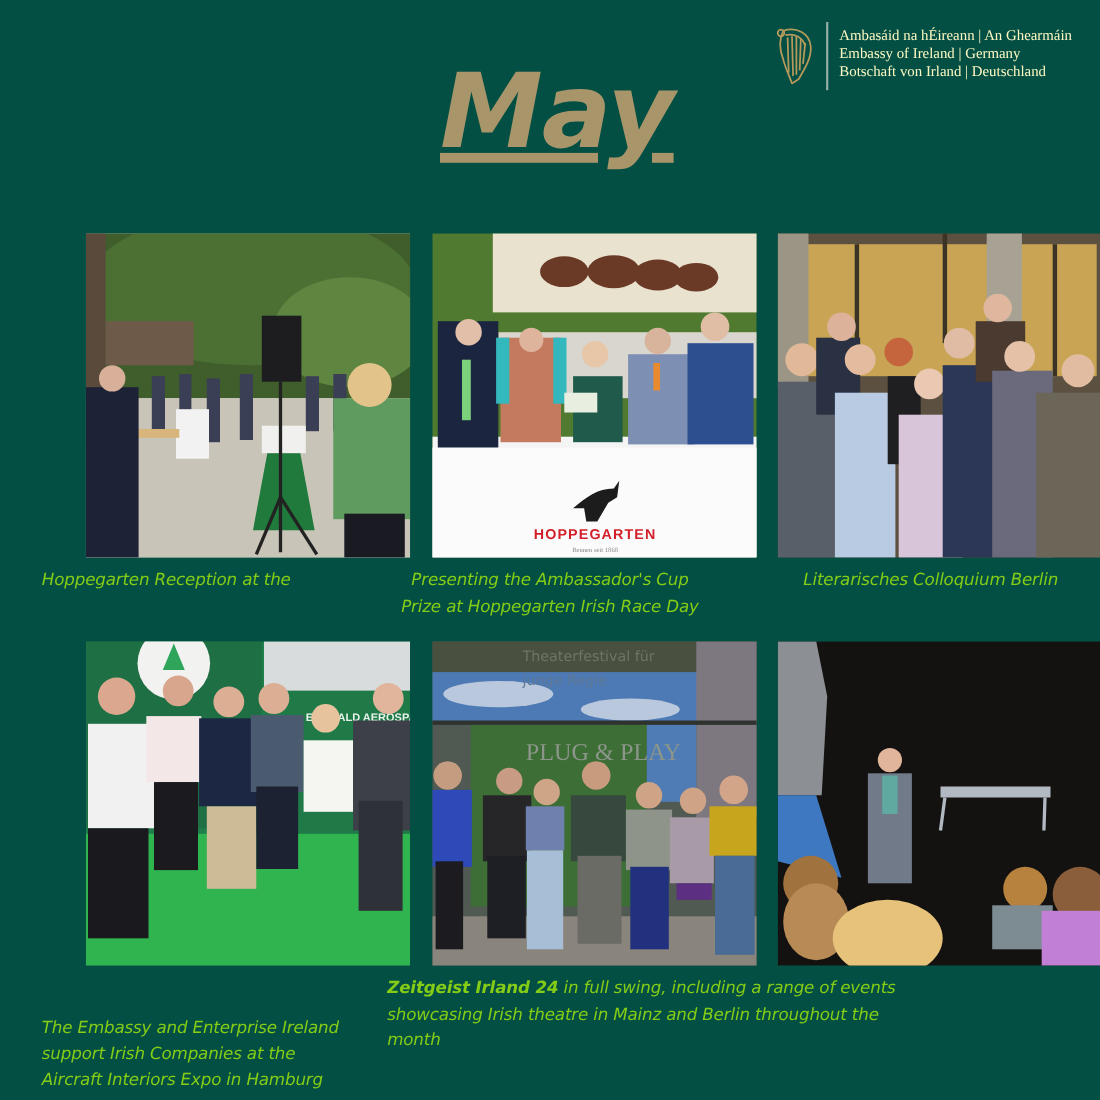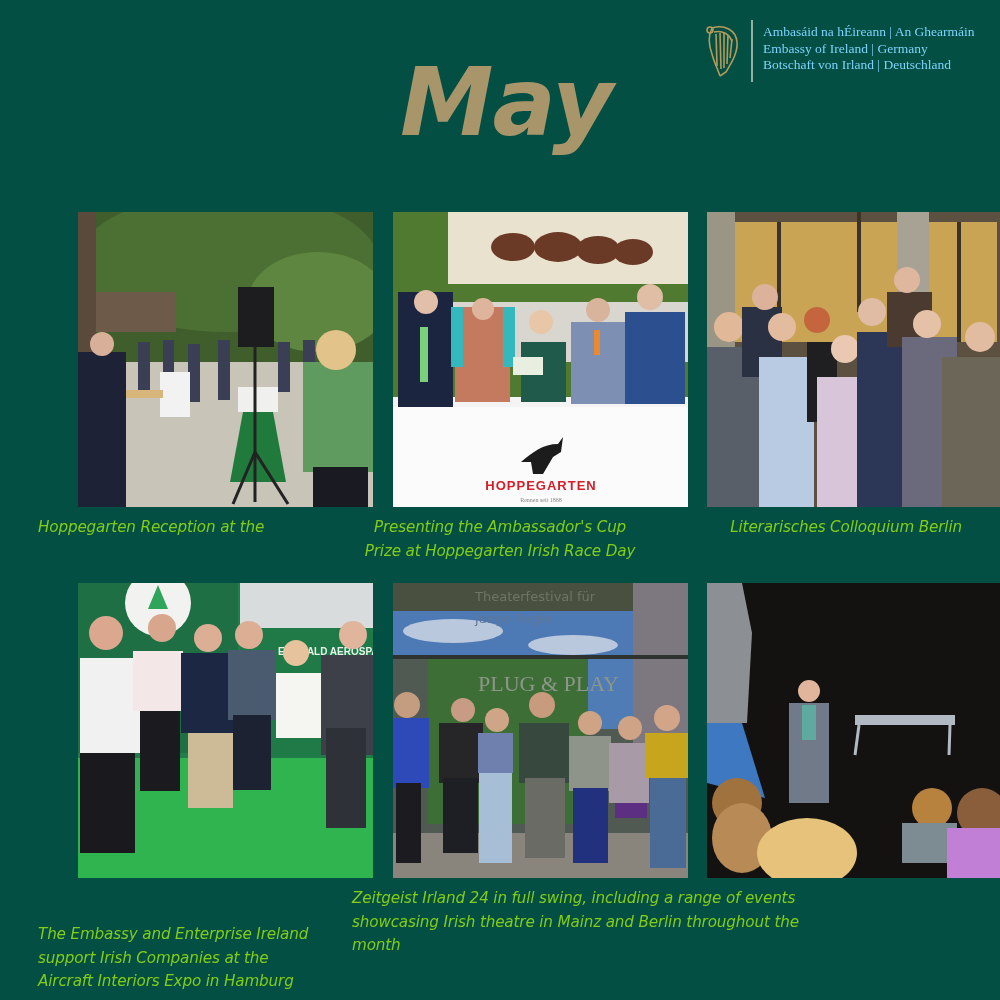--- a/index.html
+++ b/index.html
@@ -8,48 +8,49 @@
     background:#034f43;
     font-family:"Liberation Sans", "DejaVu Sans", sans-serif;
     position:relative; color:#e8eee9;
   }
   .title {
     position:absolute; left:400px; top:48px;
     font-family:"DejaVu Sans", sans-serif;
     font-style:italic; font-weight:600;
     font-size:94px; line-height:110px; letter-spacing:-1px;
     color:#a8956a;
+    text-decoration:underline;
   }
   .logo {
     position:absolute; left:700px; top:20px; height:62px; width:290px;
   }
   .harp { position:absolute; left:4px; top:2px; width:36px; height:56px; }
   .logo-divider {
     position:absolute; left:51px; top:0; width:2px; height:62px;
     background:#b9c7bf; opacity:0.8;
   }
   .logo-text {
     position:absolute; left:63px; top:4px;
     font-family:"Liberation Serif", "DejaVu Serif", serif;
-    font-size:13.5px; line-height:16.5px; color:#7dd3fc; white-space:nowrap;
+    font-size:13.5px; line-height:16.5px; color:#fef9c3; white-space:nowrap;
   }
   .photo {
     position:absolute; width:295px; height:295px; overflow:hidden;padding-left:40px;
   }
   .photo svg { display:block; width:100%; height:100%; }
   .caption {
     position:absolute; width:300px;
     font-family:"DejaVu Sans", sans-serif; font-style:italic;
     font-size:15.2px; line-height:23.5px; color:#84cc16;
     letter-spacing:-0.15px;
   }
   .caption.center { text-align:center; }
   .caption.right { text-align:right; }
   .caption.wide { width:495px; }
-  .caption b { font-weight:normal;text-align:center; }
+  .caption b { font-weight:bold;text-align:center; }
 </style>
 </head>
 <body>
 
 <div class="title">May</div>
 
 <div class="logo">
   <div class="harp">
     <svg viewBox="0 0 36 56" width="36" height="56">
       <g fill="none" stroke="#b59a5b" stroke-width="1.6">

